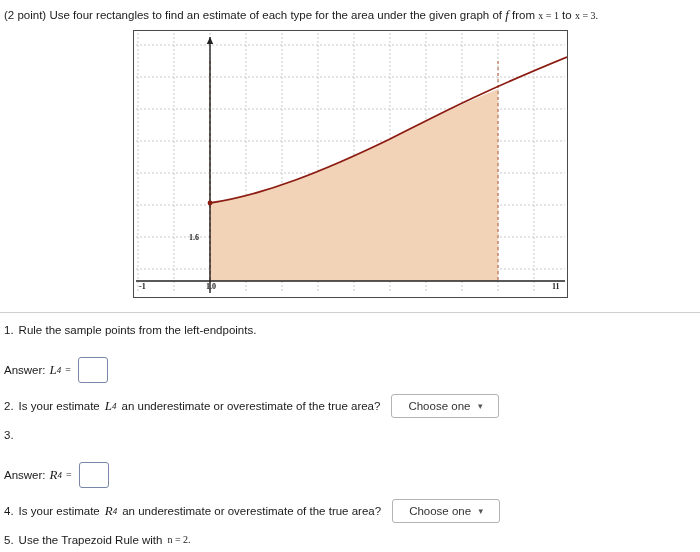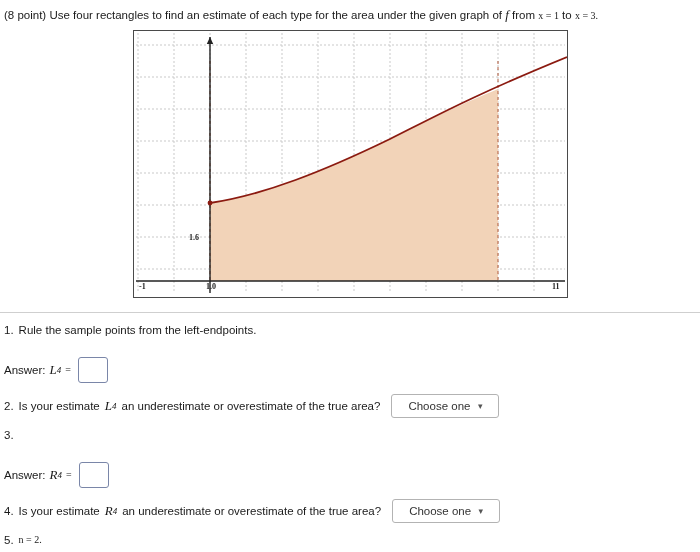--- a/index.html
+++ b/index.html
@@ -83,21 +83,21 @@
     justify-content: space-between;
     box-sizing: border-box;
   }
   .chev { font-size: 9px; color: #555; }
   .ansrow { display:flex; align-items:center; margin-top: 21px; }
 </style>
 </head>
 <body>
 
 <div class="prompt">
-  <span>(8 point)</span>
+  <span>(2 point)</span>
   <span>Use four rectangles to find an estimate of each type for the area under the given graph of</span>
   <span class="math">f</span>
   <span>from</span>
   <span class="mathn">x = 1</span>
   <span>to</span>
   <span class="mathn">x = 3.</span>
 </div>
 
 <div class="graph-wrap">
   <div class="graph-inner">
@@ -196,20 +196,21 @@
       <span class="sub">4</span>
     <span class="qtext" style="margin-left:5px;">an underestimate or overestimate of the true area?</span>
     <span class="choose">
       <span>Choose one</span>
       <span class="chev">▾</span>
     </span>
   </div>
 
   <div class="qline">
     <span class="qtext">5.</span>
+    <span class="qtext">Use the Trapezoid Rule with</span>
     <span class="mathn">n = 2.</span>
   </div>
   <div class="ansrow">
     <span class="ans-label">Answer:</span>
     <span class="math">T</span>
       <span class="sub">4</span>
     <span class="mathn" style="margin:0 4px;">=</span>
     <input class="answer-box" type="text" value="" style="">
   </div>
 

